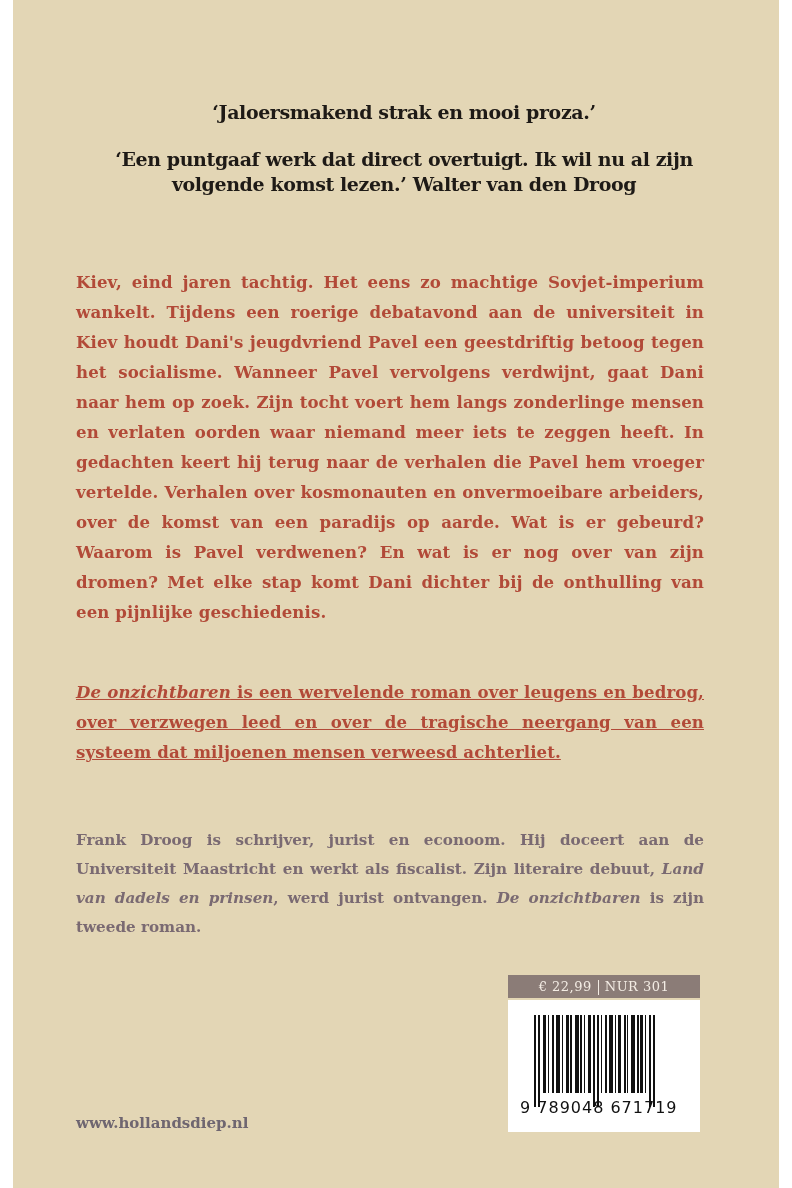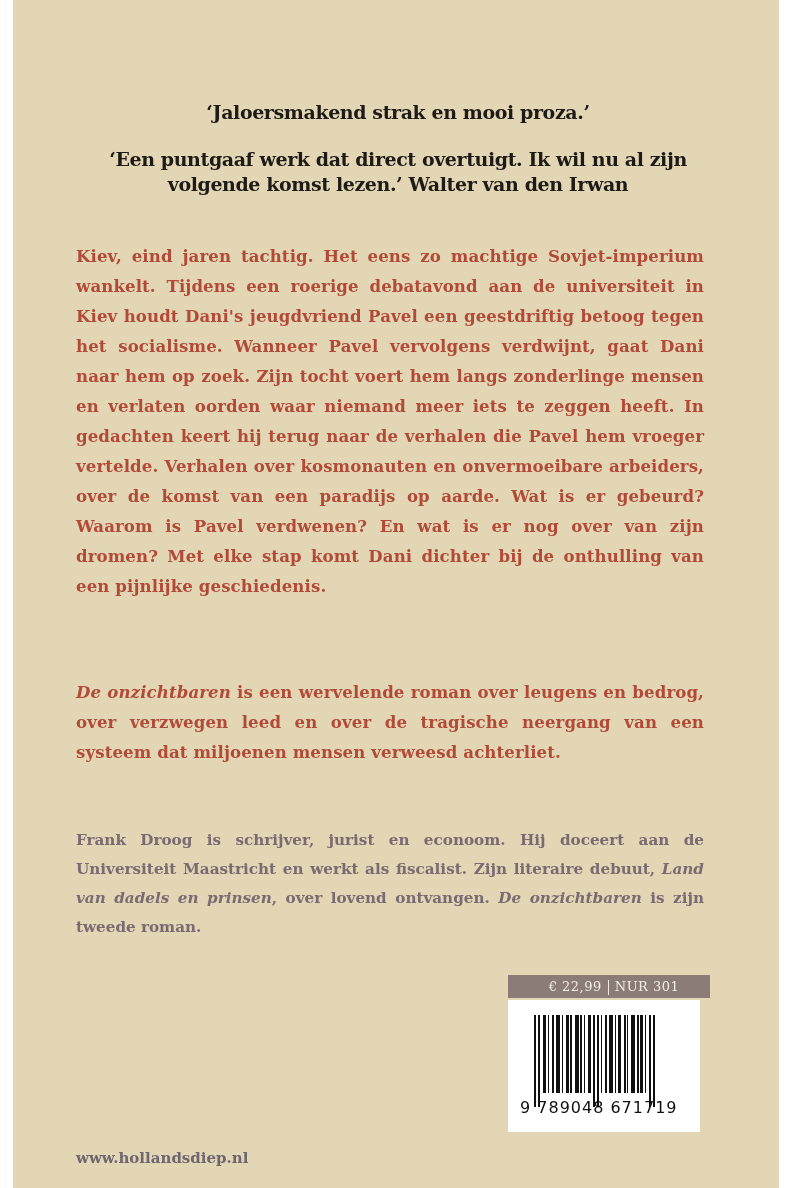--- a/index.html
+++ b/index.html
@@ -6,47 +6,46 @@
     body {
       width: 792px; height: 1188px; background: #ffffff;
       position: relative; overflow: hidden;
       font-family: "DejaVu Serif", serif;
     }
     .cover {
       position: absolute; left: 13px; top: 0; width: 766px; height: 1188px;
       background: #e3d6b5;
     }
     .quotes {
-      position: absolute; left: 2px; width: 766px; top: 100px;
+      position: absolute; left: 8px; width: 766px; top: 100px;
       text-align: center; color: #1e1a16; font-weight: bold;
       font-size: 19px; line-height: 25px; letter-spacing: -0.4px;
     }
     .quote { margin: 0 0 22px 0; }
     .quote .author { display: block; }
     .blurb {
       position: absolute; left: 76px; width: 628px;
       color: #b24a38; font-weight: bold; font-size: 16.6px;
       line-height: 30px; text-align: justify; letter-spacing: 0.1px;
     }
     .blurb p { margin: 0; }
-    .p1 { top: 241px; }
-    .p2 { top: 677px; }
+    .p1 { top: 267px; }
+    .p2 { top: 677px; text-decoration: underline; }
     .bio {
       position: absolute; left: 76px; top: 826px; width: 628px;
       color: #7a6a72; font-weight: bold; font-size: 15.2px;
       line-height: 29px; text-align: justify;
     }
     .bio p { margin: 0; }
     em { font-style: italic; }
     .price-box {
       position: absolute; left: 495px; top: 975px; width: 192px; height: 23px;
       background: #8b7c77; color: #f3ece4; text-align: center;
       font-size: 13px; line-height: 23px; letter-spacing: 0.5px;
       font-family: "DejaVu Serif", serif;
-      padding-left: 10px;
     }
     .price-box .sep { display: inline-block; width: 1px; height: 15px; background: #f3ece4; vertical-align: middle; margin: 0 6px; }
     .barcode-box {
       position: absolute; left: 495px; top: 1000px; width: 192px; height: 132px;
       background: #ffffff;
     }
     .bars {
       position: absolute; left: 26px; top: 15px; width: 146px; height: 92px;
       display: flex; align-items: flex-start;
     }
@@ -67,34 +66,34 @@
 <body>
 
 <div class="cover">
 
   <div class="quotes">
     <div class="quote">
       <span>‘Jaloersmakend strak en mooi proza.’</span>
     </div>
     <div class="quote" style="width:600px;margin:0 auto;">
       <span>‘Een puntgaaf werk dat direct overtuigt. Ik wil nu al zijn volgende komst lezen.’</span>
-      <span>Walter van den Irwan</span>
+      <span>Walter van den Droog</span>
     </div>
   </div>
 
   <div class="blurb p1" style="left:63px;">
     <p>Kiev, eind jaren tachtig. Het eens zo machtige Sovjet-imperium wankelt. Tijdens een roerige debatavond aan de universiteit in Kiev houdt Dani's jeugdvriend Pavel een geestdriftig betoog tegen het socialisme. Wanneer Pavel ver­volgens verdwijnt, gaat Dani naar hem op zoek. Zijn tocht voert hem langs zonderlinge mensen en verlaten oorden waar niemand meer iets te zeggen heeft. In gedachten keert hij terug naar de verhalen die Pavel hem vroeger vertelde. Verhalen over kosmonauten en onvermoeibare arbeiders, over de komst van een paradijs op aarde. Wat is er gebeurd? Waarom is Pavel verdwenen? En wat is er nog over van zijn dromen? Met elke stap komt Dani dichter bij de onthulling van een pijnlijke geschiedenis.</p>
   </div>
 
   <div class="blurb p2" style="left:63px;">
     <p><em>De onzichtbaren</em><span> is een wervelende roman over leugens en bedrog, over verzwegen leed en over de tragische neer­gang van een systeem dat miljoenen mensen verweesd ach­terliet.</span></p>
   </div>
 
   <div class="bio" style="left:63px;">
-    <p><span>Frank Droog is schrijver, jurist en econoom. Hij doceert aan de Universiteit Maastricht en werkt als fiscalist. Zijn literaire debuut, </span><em>Land van dadels en prinsen</em><span>, over lovend ontvangen. </span><em>De onzichtbaren</em><span> is zijn tweede roman.</span></p>
+    <p><span>Frank Droog is schrijver, jurist en econoom. Hij doceert aan de Universiteit Maastricht en werkt als fiscalist. Zijn literaire debuut, </span><em>Land van dadels en prinsen</em><span>, werd jurist ontvangen. </span><em>De onzichtbaren</em><span> is zijn tweede roman.</span></p>
   </div>
 
   <div class="price-box">
     <span>€ 22,99</span><span class="sep"></span><span>NUR 301</span>
   </div>
 
   <div class="barcode-box">
     <div class="bars">
       <span class="guard" style="width:2px"></span>
         <span class="gap" style="width:2px"></span>
@@ -148,15 +147,15 @@
         <span class="gap" style="width:2px"></span>
       <span style="width:1px"></span>
         <span class="gap" style="width:3px"></span>
       <span class="guard" style="width:2px"></span>
         <span class="gap" style="width:2px"></span>
         <span class="guard" style="width:2px"></span>
     </div>
     <div class="isbn">9 789048 671719</div>
   </div>
 
-  <div class="website" style="left:63px;margin-top:35px;">www.hollandsdiep.nl</div>
+  <div class="website" style="left:63px;">www.hollandsdiep.nl</div>
 
 </div>
 
 </body></html>

